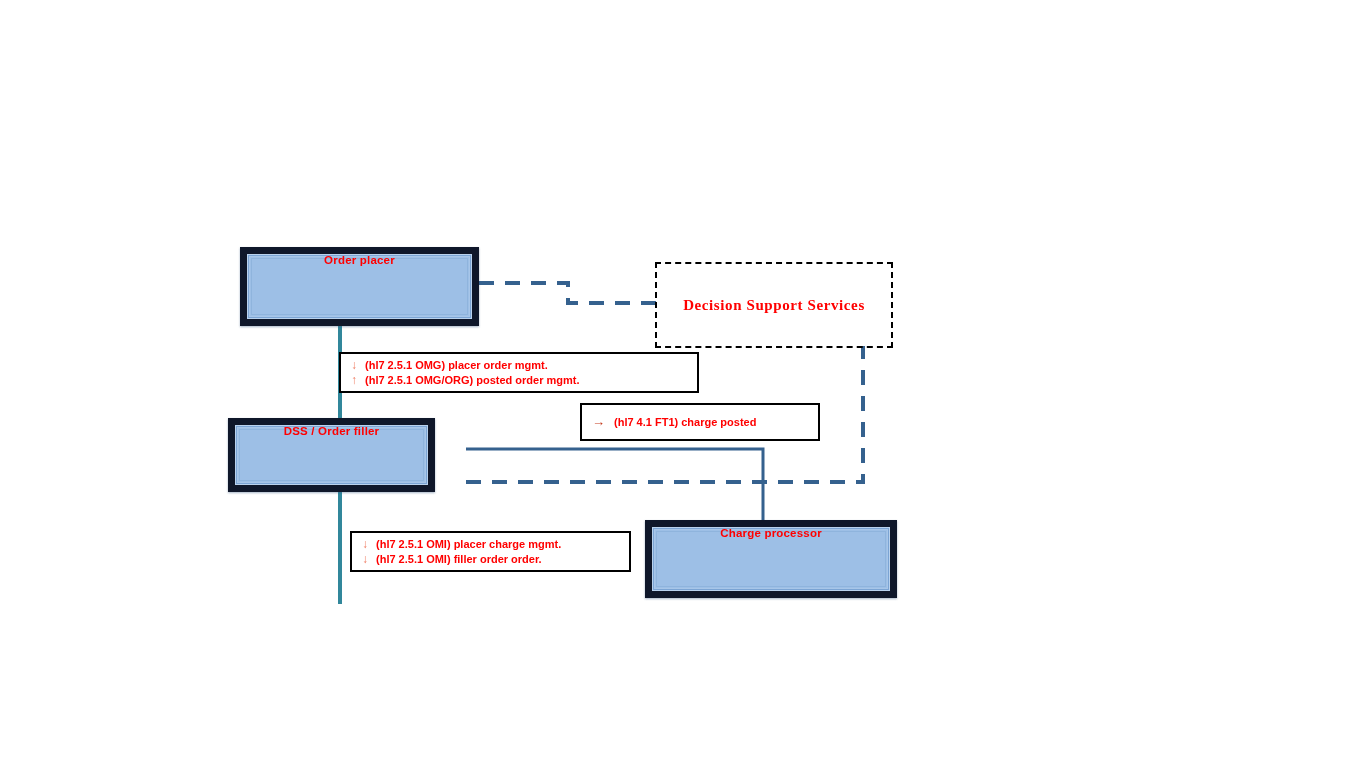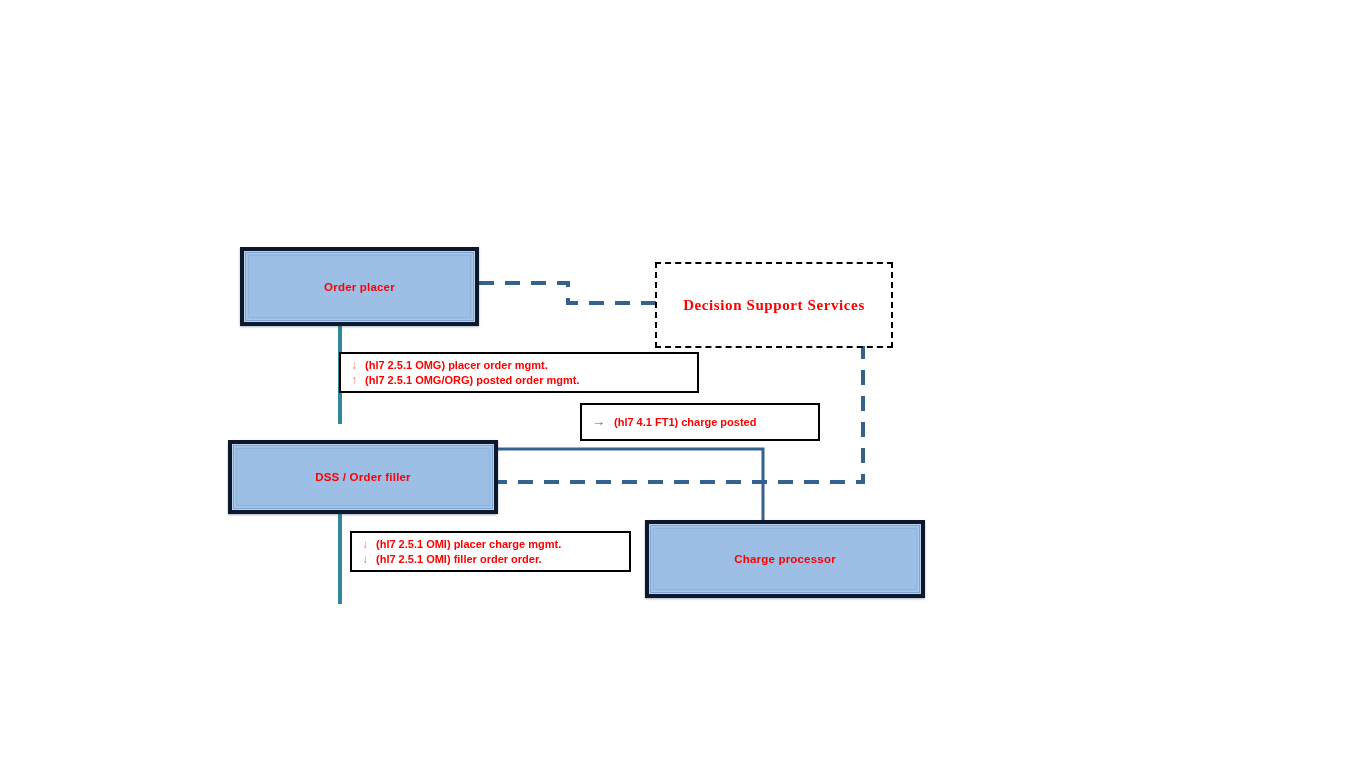--- a/index.html
+++ b/index.html
@@ -28,28 +28,28 @@
     width: 1366px;
     height: 768px;
     z-index: 1;
   }
   
   .node {
     position: absolute;
     z-index: 3;
     box-sizing: border-box;
     background: #9dbfe6;
-    border: 4px solid #0f172a;
+    border: 7px solid #0f172a;
     box-shadow:
       inset 0 0 0 1px #b9d2ee,
       inset 0 0 0 2px #7ba4d4,
       inset 0 0 0 3px #a8c6e8,
       0 1px 2px rgba(60,90,130,0.45);
     display: flex;
-    align-items: center;
+    align-items: flex-start;
     justify-content: center;
   }
   .node::before {
     content: "";
     position: absolute;
     left: 4px; right: 4px; top: 4px; bottom: 4px;
     border: 1px solid #8fb4dd;
     pointer-events: none;
   }
   .node-label {
@@ -138,25 +138,25 @@
   </svg>
 
   <div class="region" style="left:655px; top:262px; width:238px; height:86px;">
     <span class="region-label">Decision Support Services</span>
   </div>
 
   <div class="node" style="left:240px; top:247px; width:239px; height:79px;">
     <span class="node-label">Order placer</span>
   </div>
 
-  <div class="node" style="left:228px; top:440px; width:270px; height:74px;">
+  <div class="node" style="left:228px; top:418px; width:207px; height:74px;">
     <span class="node-label">DSS / Order filler</span>
   </div>
 
-  <div class="node" style="left:645px; top:520px; width:280px; height:78px;">
+  <div class="node" style="left:645px; top:520px; width:252px; height:78px;">
     <span class="node-label">Charge processor</span>
   </div>
 
 
   <div class="note" style="left:339px; top:352px; width:360px; height:41px;">
     <div class="note-line">
       <span class="note-arrow">↓</span>
       <span class="note-text">(hl7 2.5.1 OMG) placer order mgmt.</span>
     </div>
     <div class="note-line">

